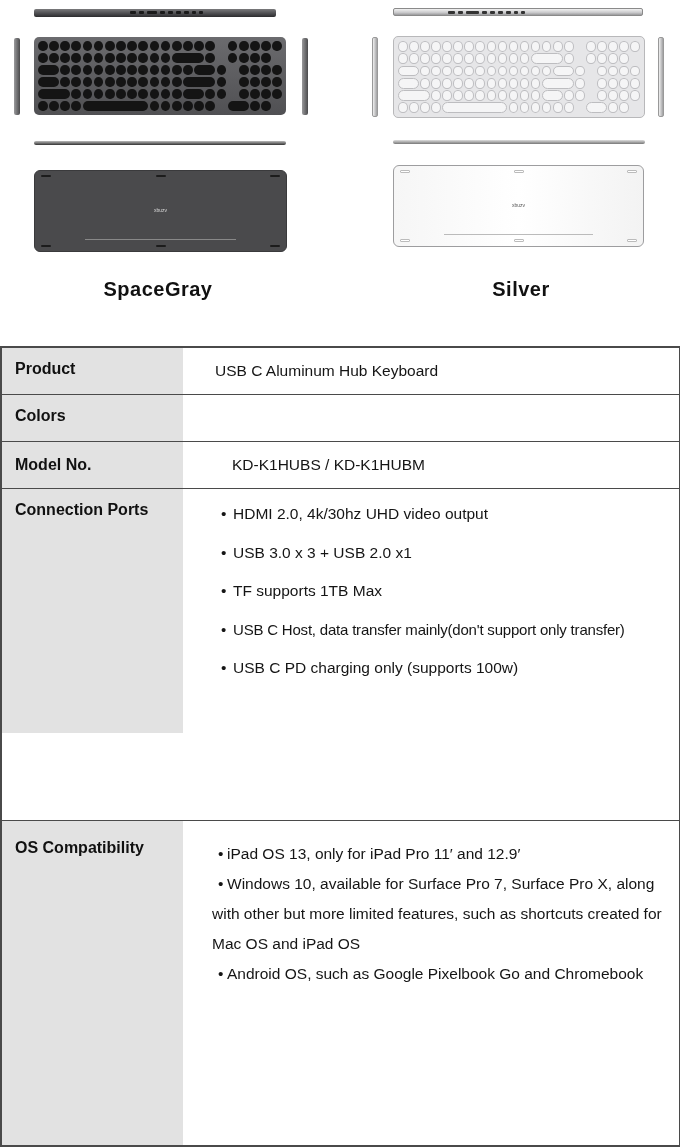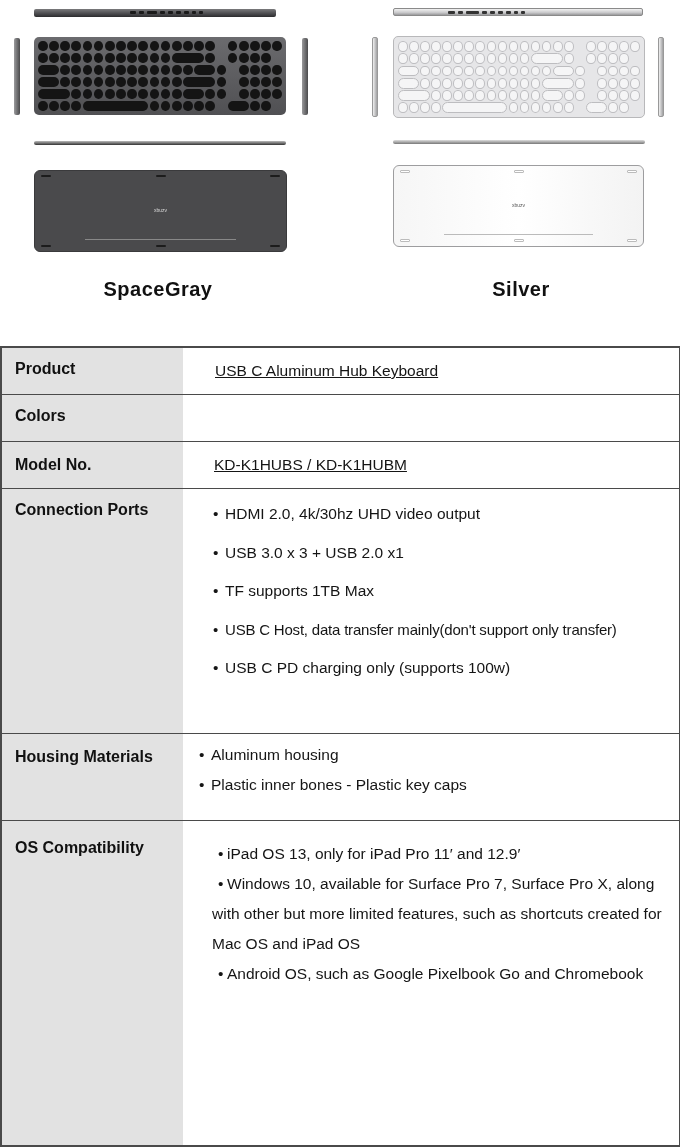--- a/index.html
+++ b/index.html
@@ -58,25 +58,25 @@
     .sg .variant-label { left: -2px; width: 320px; }
     .sv .variant-label { left: 0; width: 362px; }
 
     
     .spec-table { position: absolute; left: 0; top: 346px; width: 680px; height: 801px; border: 2px solid #4a4a4a; border-right-width: 1.5px; }
     .row { position: absolute; left: 0; right: 0; display: flex; border-top: 1.5px solid #4a4a4a; }
     .row:first-child { border-top: none; }
     .cell-label { width: 181px; flex: 0 0 181px; background: #e2e2e2; font-weight: bold; font-size: 16px; padding-left: 13px; color: #111; }
     .cell-value { flex: 1; background: #fff; font-size: 15.5px; color: #151515; }
     .single .cell-label { padding-top: 12px; }
-    .single .cell-value { padding-top: 14px; padding-left: 32px; text-decoration: underline; }
+    .single .cell-value { padding-top: 14px; padding-left: 32px; }
 
     .bullets { list-style: none; }
     .ports-list { padding: 16px 0 0 30px; }
-    .ports-list li { height: 38.5px; }
+    .ports-list li { height: 38.5px; margin-left: 8px; }
     .housing-list { padding: 12px 0 0 16px; }
     .housing-list li { height: 30px; }
     .bullet { display: inline-block; width: 12px; }
     .os-text { padding: 18px 10px 0 29px; line-height: 30px; font-size: 15.5px; }
     .os-para { display: block; text-indent: 3px; }
   </style>
 </head>
 <body>
 
 <div class="variants">
@@ -384,45 +384,36 @@
     <div class="cell-label">Product</div>
     <div class="cell-value">USB C Aluminum Hub Keyboard</div>
   </div>
 
   <div class="row single" style="top:46px;height:47px">
     <div class="cell-label">Colors</div>
   </div>
 
   <div class="row single" style="top:93px;height:47px">
     <div class="cell-label" style="padding-top:14px">Model No.</div>
-    <div class="cell-value" style="padding-left:31px">KD-K1HUBS / KD-K1HUBM</div>
+    <div class="cell-value" style="padding-left:49px">KD-K1HUBS / KD-K1HUBM</div>
   </div>
 
   <div class="row" style="top:140px;height:245px">
     <div class="cell-label" style="padding-top:12px">Connection Ports</div>
     <div class="cell-value">
       <ul class="bullets ports-list">
         <li><span class="bullet">•</span><span>HDMI 2.0, 4k/30hz UHD video output</span></li>
         <li><span class="bullet">•</span><span>USB 3.0 x 3 + USB 2.0 x1</span></li>
         <li><span class="bullet">•</span><span>TF supports 1TB Max</span></li>
         <li style="font-size:15px;letter-spacing:-0.2px"><span class="bullet">•</span><span>USB C Host, data transfer mainly(don't support only transfer)</span></li>
         <li><span class="bullet">•</span><span>USB C PD charging only (supports 100w)</span></li>
       </ul>
     </div>
   </div>
 
-  <div class="row" style="top:385px;height:87px">
-    <div class="cell-label" style="padding-top:14px">Housing Materials</div>
-    <div class="cell-value">
-      <ul class="bullets housing-list">
-        <li><span class="bullet">•</span><span>Aluminum housing</span></li>
-        <li><span class="bullet">•</span><span>Plastic inner bones - Plastic key caps</span></li>
-      </ul>
-    </div>
-  </div>
 
   <div class="row" style="top:472px;bottom:0">
     <div class="cell-label" style="padding-top:18px">OS Compatibility</div>
     <div class="cell-value os-text">
       <span class="os-para"><span class="bullet">•</span><span>iPad OS 13, only for iPad Pro 11′ and 12.9′</span></span>
       <span class="os-para"><span class="bullet">•</span><span>Windows 10, available for Surface Pro 7, Surface Pro X, along with other but more limited features, such as shortcuts created for Mac OS and iPad OS</span></span>
       <span class="os-para"><span class="bullet">•</span><span>Android OS, such as Google Pixelbook Go and Chromebook</span></span>
     </div>
   </div>
 </div>

